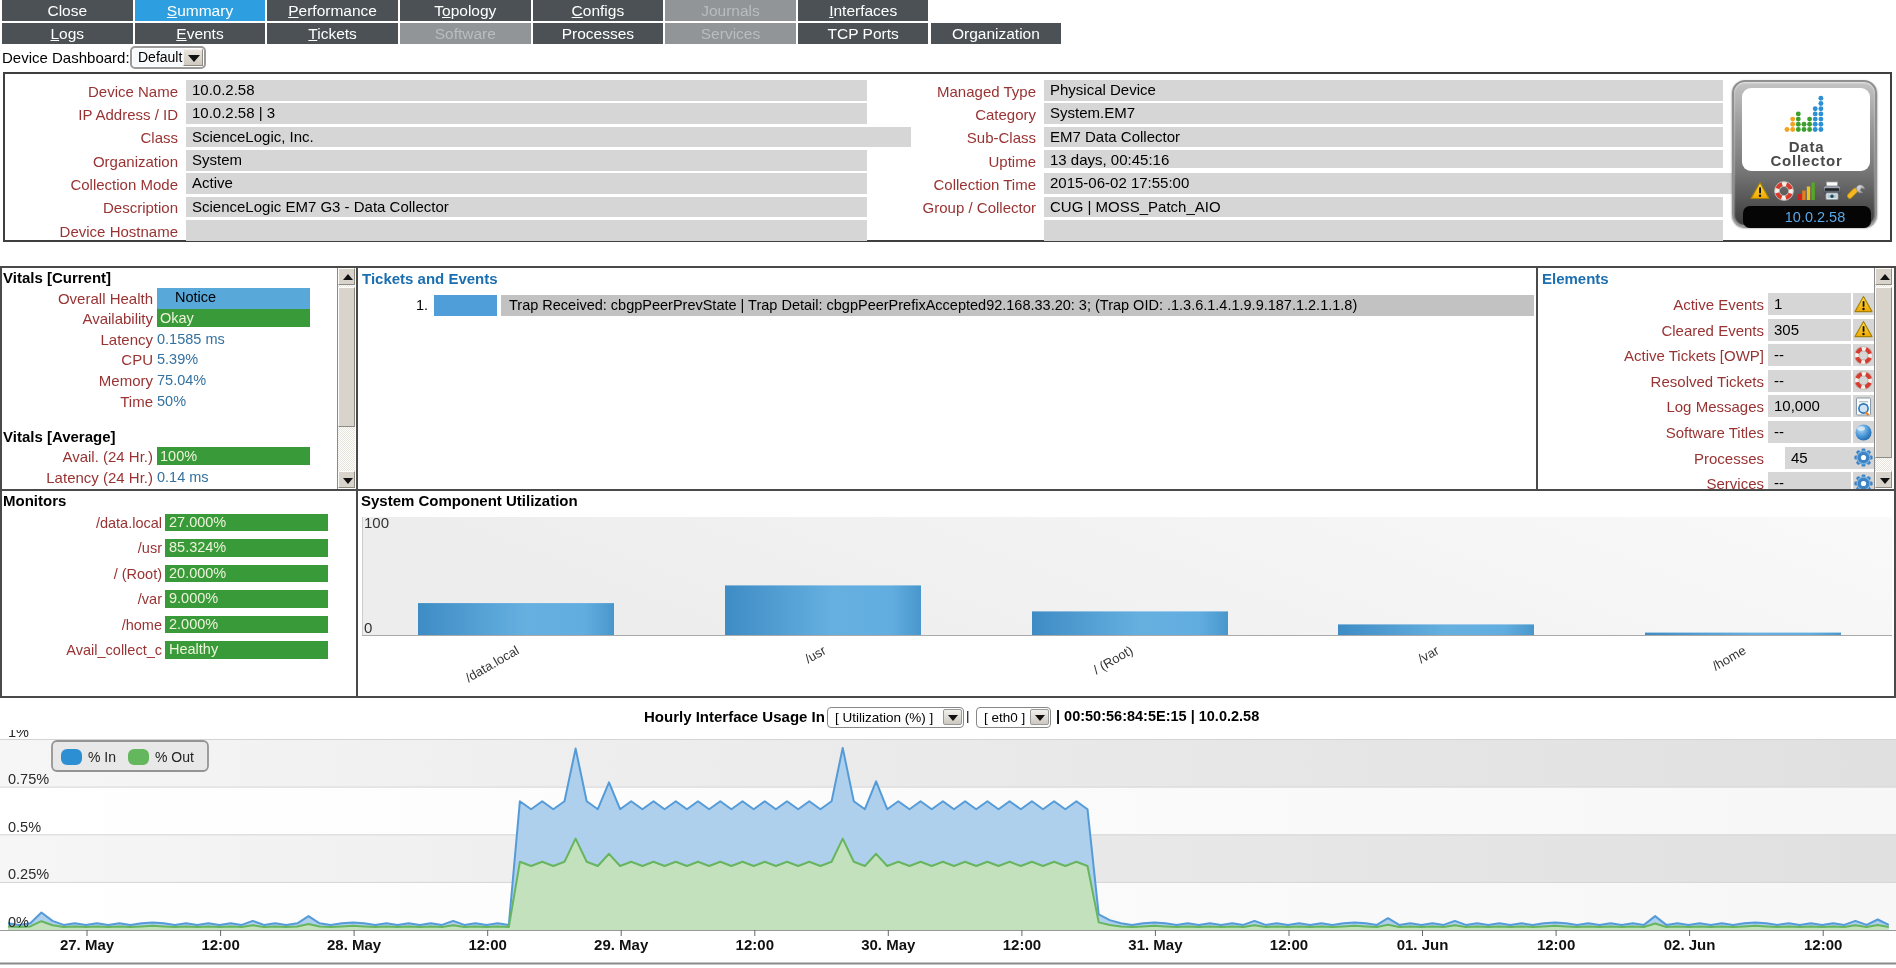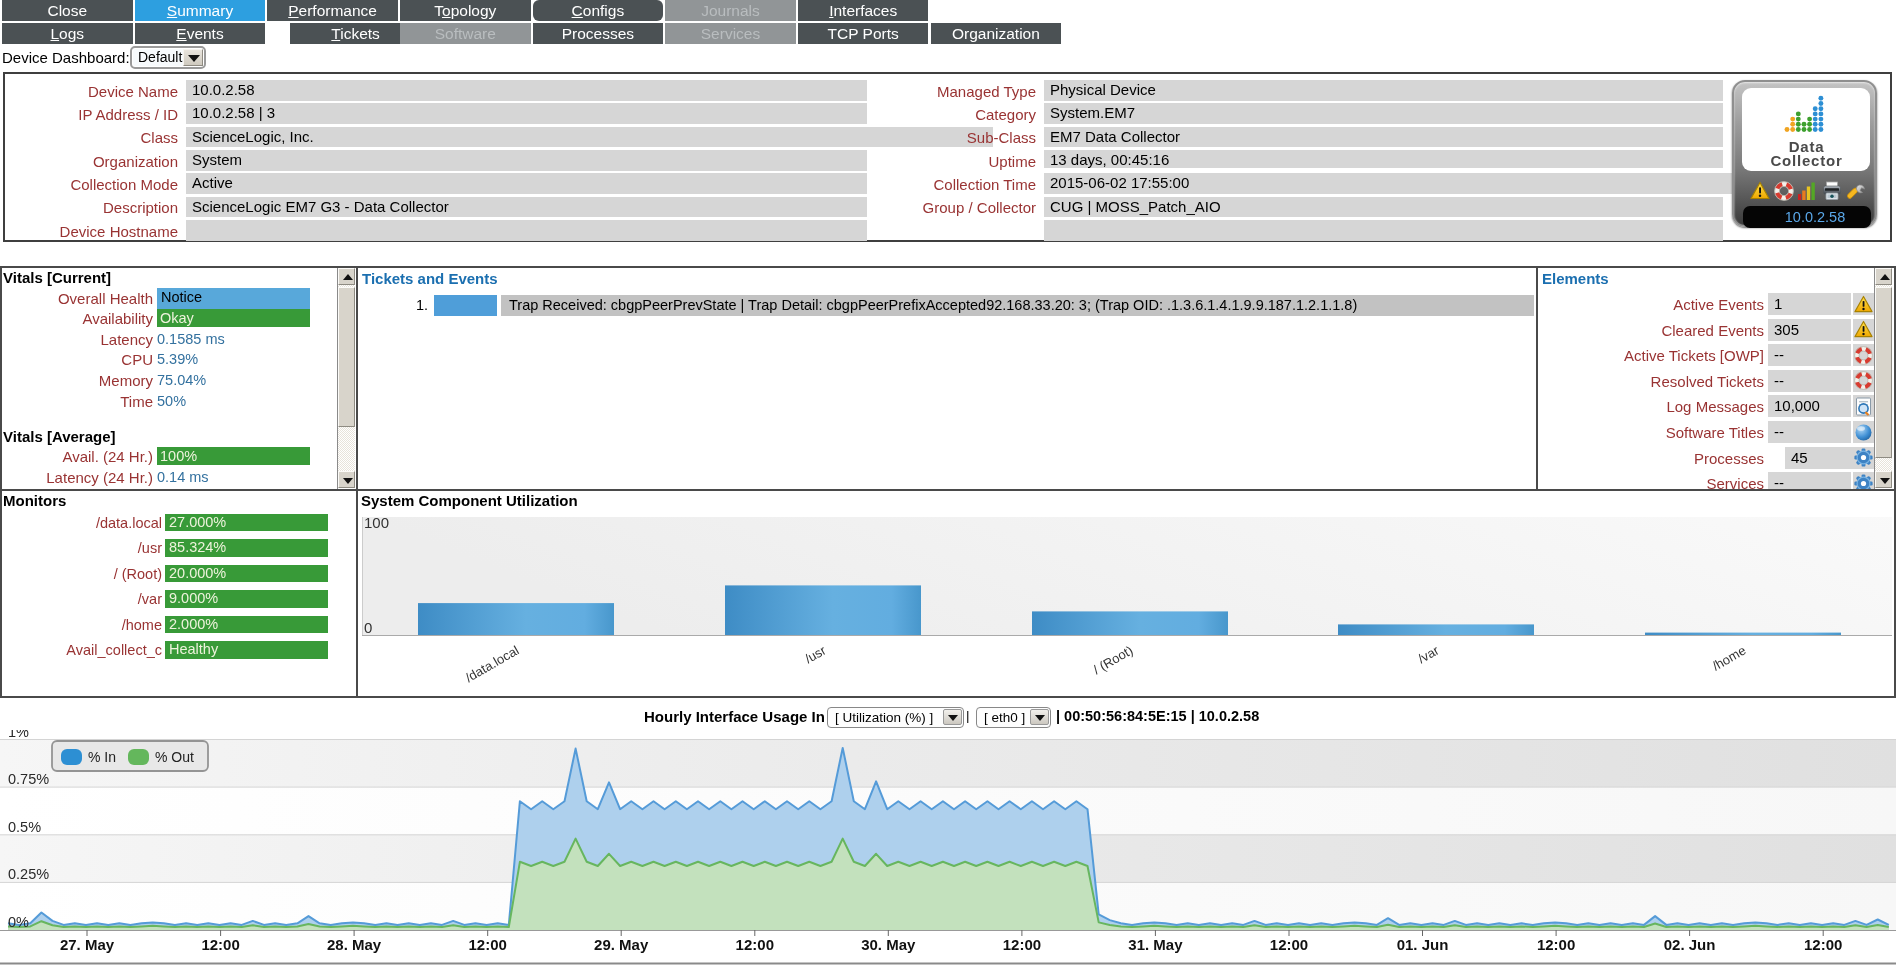--- a/index.html
+++ b/index.html
@@ -7,45 +7,45 @@
 .tab{position:absolute;height:21px;line-height:21px;text-align:center;font-size:15.5px;color:#fff;background:#4b5154;}
 .lbl{position:absolute;text-align:right;color:#993333;font-size:15px;white-space:nowrap;}
 .val{position:absolute;background:#d6d6d6;color:#000;font-size:15px;white-space:nowrap;}
 u{text-decoration:underline;}
 </style></head><body>
 <div id="page">
 <div class="tab" style="left:2.0px;top:0px;width:130.6px;background:#4b5154;color:#fff;">Close</div>
     <div class="tab" style="left:134.7px;top:0px;width:130.6px;background:#2d9fe0;color:#fff;"><u>S</u>ummary</div>
     <div class="tab" style="left:267.3px;top:0px;width:130.6px;background:#4b5154;color:#fff;"><u>P</u>erformance</div>
     <div class="tab" style="left:400.0px;top:0px;width:130.6px;background:#4b5154;color:#fff;">T<u>o</u>pology</div>
-    <div class="tab" style="left:532.6px;top:0px;width:130.6px;background:#4b5154;color:#fff;border-radius:6px;"><u>C</u>onfigs</div>
+    <div class="tab" style="left:532.6px;top:0px;width:130.6px;background:#4b5154;color:#fff;"><u>C</u>onfigs</div>
     <div class="tab" style="left:665.2px;top:0px;width:130.6px;background:#919597;color:#b9bdbf;">Journals</div>
     <div class="tab" style="left:797.9px;top:0px;width:130.6px;background:#4b5154;color:#fff;"><u>I</u>nterfaces</div>
     <div class="tab" style="left:2.0px;top:23px;width:130.6px;background:#4b5154;color:#fff;"><u>L</u>ogs</div>
     <div class="tab" style="left:134.7px;top:23px;width:130.6px;background:#4b5154;color:#fff;"><u>E</u>vents</div>
-    <div class="tab" style="left:267.3px;top:23px;width:130.6px;background:#4b5154;color:#fff;margin-left:23px;"><u>T</u>ickets</div>
+    <div class="tab" style="left:267.3px;top:23px;width:130.6px;background:#4b5154;color:#fff;"><u>T</u>ickets</div>
     <div class="tab" style="left:400.0px;top:23px;width:130.6px;background:#919597;color:#b9bdbf;">Software</div>
     <div class="tab" style="left:532.6px;top:23px;width:130.6px;background:#4b5154;color:#fff;">Processes</div>
     <div class="tab" style="left:665.2px;top:23px;width:130.6px;background:#919597;color:#b9bdbf;">Services</div>
     <div class="tab" style="left:797.9px;top:23px;width:130.6px;background:#4b5154;color:#fff;">TCP Ports</div>
     <div class="tab" style="left:930.6px;top:23px;width:130.6px;background:#4b5154;color:#fff;">Organization</div>
     <div style="position:absolute;left:2px;top:47px;width:127px;height:22px;font-size:15px;color:#000;line-height:22px;white-space:nowrap;">Device Dashboard:</div>
     <div style="position:absolute;left:130px;top:46px;width:76px;height:23px;background:#f7fafc;border:2px solid #9a9a9a;border-radius:5px;box-shadow:inset 0 0 0 1px #fff;">
       <div style="position:absolute;left:6px;top:1px;font-size:14px;color:#000;line-height:17px;">Default</div>
       <div style="position:absolute;right:1px;top:1px;width:20px;height:17px;background:linear-gradient(#e8e4dd,#cfcabf);border:1px solid #8f8b82;border-top-color:#f6f4f0;border-left-color:#f6f4f0;">
         <div style="position:absolute;left:4px;top:5px;width:0;height:0;border-left:6px solid transparent;border-right:6px solid transparent;border-top:7px solid #111;"></div>
       </div>
     </div>
     <div style="position:absolute;left:3px;top:72px;width:1889px;height:170px;border:2px solid #3f3f3f;background:#fff;"></div>
     <div class="lbl" style="left:8px;top:82.5px;width:170px;">Device Name</div>
     <div class="val" style="left:186px;top:80.0px;width:681px;height:20.5px;line-height:20.5px;padding-left:6px;">10.0.2.58</div>
     <div class="lbl" style="left:8px;top:105.8px;width:170px;">IP Address / ID</div>
     <div class="val" style="left:186px;top:103.3px;width:681px;height:20.5px;line-height:20.5px;padding-left:6px;">10.0.2.58 | 3</div>
     <div class="lbl" style="left:8px;top:129.2px;width:170px;">Class</div>
-    <div class="val" style="left:186px;top:126.7px;width:807px;height:20.5px;line-height:20.5px;padding-left:6px;">ScienceLogic, Inc.</div>
+    <div class="val" style="left:186px;top:126.7px;width:725px;height:20.5px;line-height:20.5px;padding-left:6px;">ScienceLogic, Inc.</div>
     <div class="lbl" style="left:8px;top:152.6px;width:170px;">Organization</div>
     <div class="val" style="left:186px;top:150.1px;width:681px;height:20.5px;line-height:20.5px;padding-left:6px;">System</div>
     <div class="lbl" style="left:8px;top:175.9px;width:170px;">Collection Mode</div>
     <div class="val" style="left:186px;top:173.4px;width:681px;height:20.5px;line-height:20.5px;padding-left:6px;">Active</div>
     <div class="lbl" style="left:8px;top:199.2px;width:170px;">Description</div>
     <div class="val" style="left:186px;top:196.8px;width:681px;height:20.5px;line-height:20.5px;padding-left:6px;">ScienceLogic EM7 G3 - Data Collector</div>
     <div class="lbl" style="left:8px;top:222.6px;width:170px;">Device Hostname</div>
     <div class="val" style="left:186px;top:220.1px;width:681px;height:20.5px;line-height:20.5px;padding-left:6px;"></div>
     <div class="lbl" style="left:886px;top:82.5px;width:150px;">Managed Type</div>
     <div class="val" style="left:1044px;top:80.0px;width:679px;height:20.5px;line-height:20.5px;padding-left:6px;">Physical Device</div>
@@ -142,21 +142,21 @@
           <rect x="1" y="10.6" width="12.5" height="4.8" rx="2.4" fill="#f6b71f" stroke="#c98c08" stroke-width="0.8" transform="rotate(-45 6 13.5)"></rect>
           <path d="M11.2 5.2 a4.3 4.3 0 0 1 7.3 2.9 l-2.9-1.3 -1.6 2.8 2.5 1.9 a4.3 4.3 0 0 1 -5.3-6.3 Z" fill="url(#wrh)" stroke="#8c8c8c" stroke-width="0.7"></path>
         </svg></div>
       <div style="position:absolute;left:11px;top:126px;width:128px;height:22px;border-radius:7px;background:#050505;color:#5aa7e8;font-size:14.5px;line-height:22px;text-align:center;padding-left:16px;">10.0.2.58</div>
     </div>
     <div style="position:absolute;left:0px;top:266px;width:1896px;height:224px;border:2px solid #4a4a4a;border-bottom:none;background:#fff;"></div>
     <div style="position:absolute;left:356px;top:268px;width:2px;height:221px;background:#4a4a4a;"></div>
     <div style="position:absolute;left:1536px;top:268px;width:2px;height:221px;background:#4a4a4a;"></div>
     <div style="position:absolute;left:3px;top:269px;width:200px;height:17px;font-size:15px;font-weight:bold;color:#000;">Vitals [Current]</div>
     <div class="lbl" style="left:0px;top:289.5px;width:153px;">Overall Health</div>
-    <div style="position:absolute;left:157px;top:288.0px;width:153px;height:28px;background:#58a8da;font-size:14.5px;color:#000;line-height:18px;padding-left:4px;">Notice</div>
+    <div style="position:absolute;left:157px;top:288.0px;width:153px;height:28px;background:#58a8da;font-size:14.5px;color:#000;line-height:18px;padding-left:18px;">Notice</div>
     <div class="lbl" style="left:0px;top:310.1px;width:153px;">Availability</div>
     <div style="position:absolute;left:157px;top:308.65px;width:153px;height:18px;background:#389a38;font-size:14.5px;color:#eef3dc;line-height:18px;padding-left:3px;">Okay</div>
     <div class="lbl" style="left:0px;top:330.8px;width:153px;">Latency</div>
     <div style="position:absolute;left:157px;top:330.8px;width:170px;height:16px;font-size:14.5px;color:#33719f;">0.1585 ms</div>
     <div class="lbl" style="left:0px;top:351.4px;width:153px;">CPU</div>
     <div style="position:absolute;left:157px;top:351.45px;width:170px;height:16px;font-size:14.5px;color:#33719f;">5.39%</div>
     <div class="lbl" style="left:0px;top:372.1px;width:153px;">Memory</div>
     <div style="position:absolute;left:157px;top:372.1px;width:170px;height:16px;font-size:14.5px;color:#33719f;">75.04%</div>
     <div class="lbl" style="left:0px;top:392.8px;width:153px;">Time</div>
     <div style="position:absolute;left:157px;top:392.75px;width:170px;height:16px;font-size:14.5px;color:#33719f;">50%</div>

